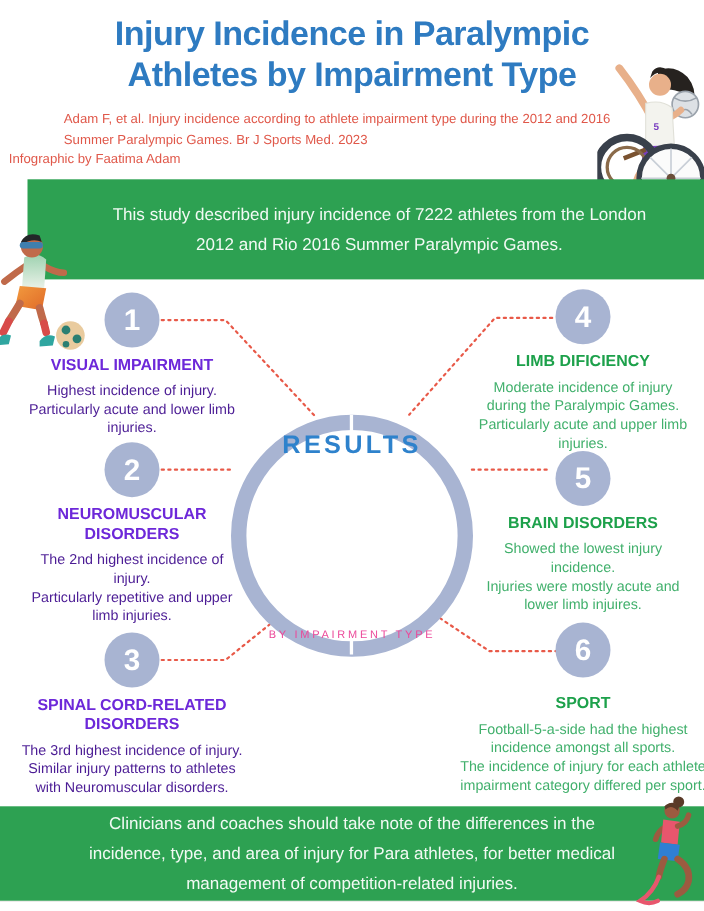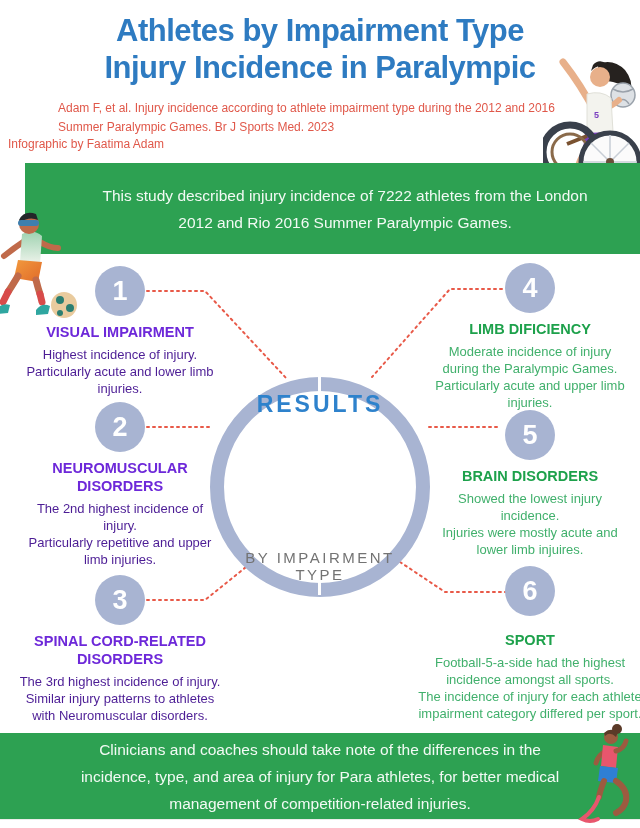--- a/index.html
+++ b/index.html
@@ -39,21 +39,21 @@
   
   .ring{
     position:absolute;left:210px;top:377px;width:192px;height:192px;
     border:14px solid #a8b4d2;border-radius:50%;background:#ffffff;
     display:flex;flex-direction:column;align-items:center;justify-content:space-between;text-align:center;
   }
   .ring-notch{position:absolute;left:318px;width:3px;height:15px;background:#ffffff;}
   .notch-top{top:377px;}
   .notch-bottom{top:580px;}
   .ring-title{color:#2e82cc;font-weight:bold;font-size:23px;letter-spacing:3px;}
-  .ring-subtitle{color:#737373;font-size:15px;letter-spacing:2.5px;margin-top:4px;}
+  .ring-subtitle{color:#ec4899;font-size:10px;letter-spacing:2.5px;margin-top:4px;}
 
   
   .item{position:absolute;text-align:center;}
   .item.left{left:0;width:240px;}
   .item.right{left:405px;width:250px;}
   .num-circle{
     width:50px;height:50px;border-radius:50%;background:#a8b4d2;margin:0 auto;
     display:flex;align-items:center;justify-content:center;
     color:#ffffff;font-weight:bold;font-size:27px;
   }
@@ -67,22 +67,22 @@
 
   
   .illus{position:absolute;pointer-events:none;}
 </style>
 </head>
 <body>
 
 <div class="canvas">
 
   <div class="title">
+    <div>Injury Incidence in Paralympic</div>
     <div>Athletes by Impairment Type</div>
-    <div>Injury Incidence in Paralympic</div>
   </div>
   <div class="citation pre">Adam F, et al. Injury incidence according to athlete impairment type during the 2012 and 2016
 Summer Paralympic Games. Br J Sports Med. 2023</div>
   <div class="byline">Infographic by Faatima Adam</div>
 
   <svg class="illus" style="left:543px;top:40px;" width="97" height="170" viewBox="0 0 97 170">
 
     <path d="M52 72 Q38 45 20 22" stroke="#e8b08a" stroke-width="7" fill="none" stroke-linecap="round"></path>
 
     <path d="M55 24 Q70 18 82 30 Q90 40 88 52 Q80 44 70 42 Q62 40 56 44 Z" fill="#26221f"></path>

